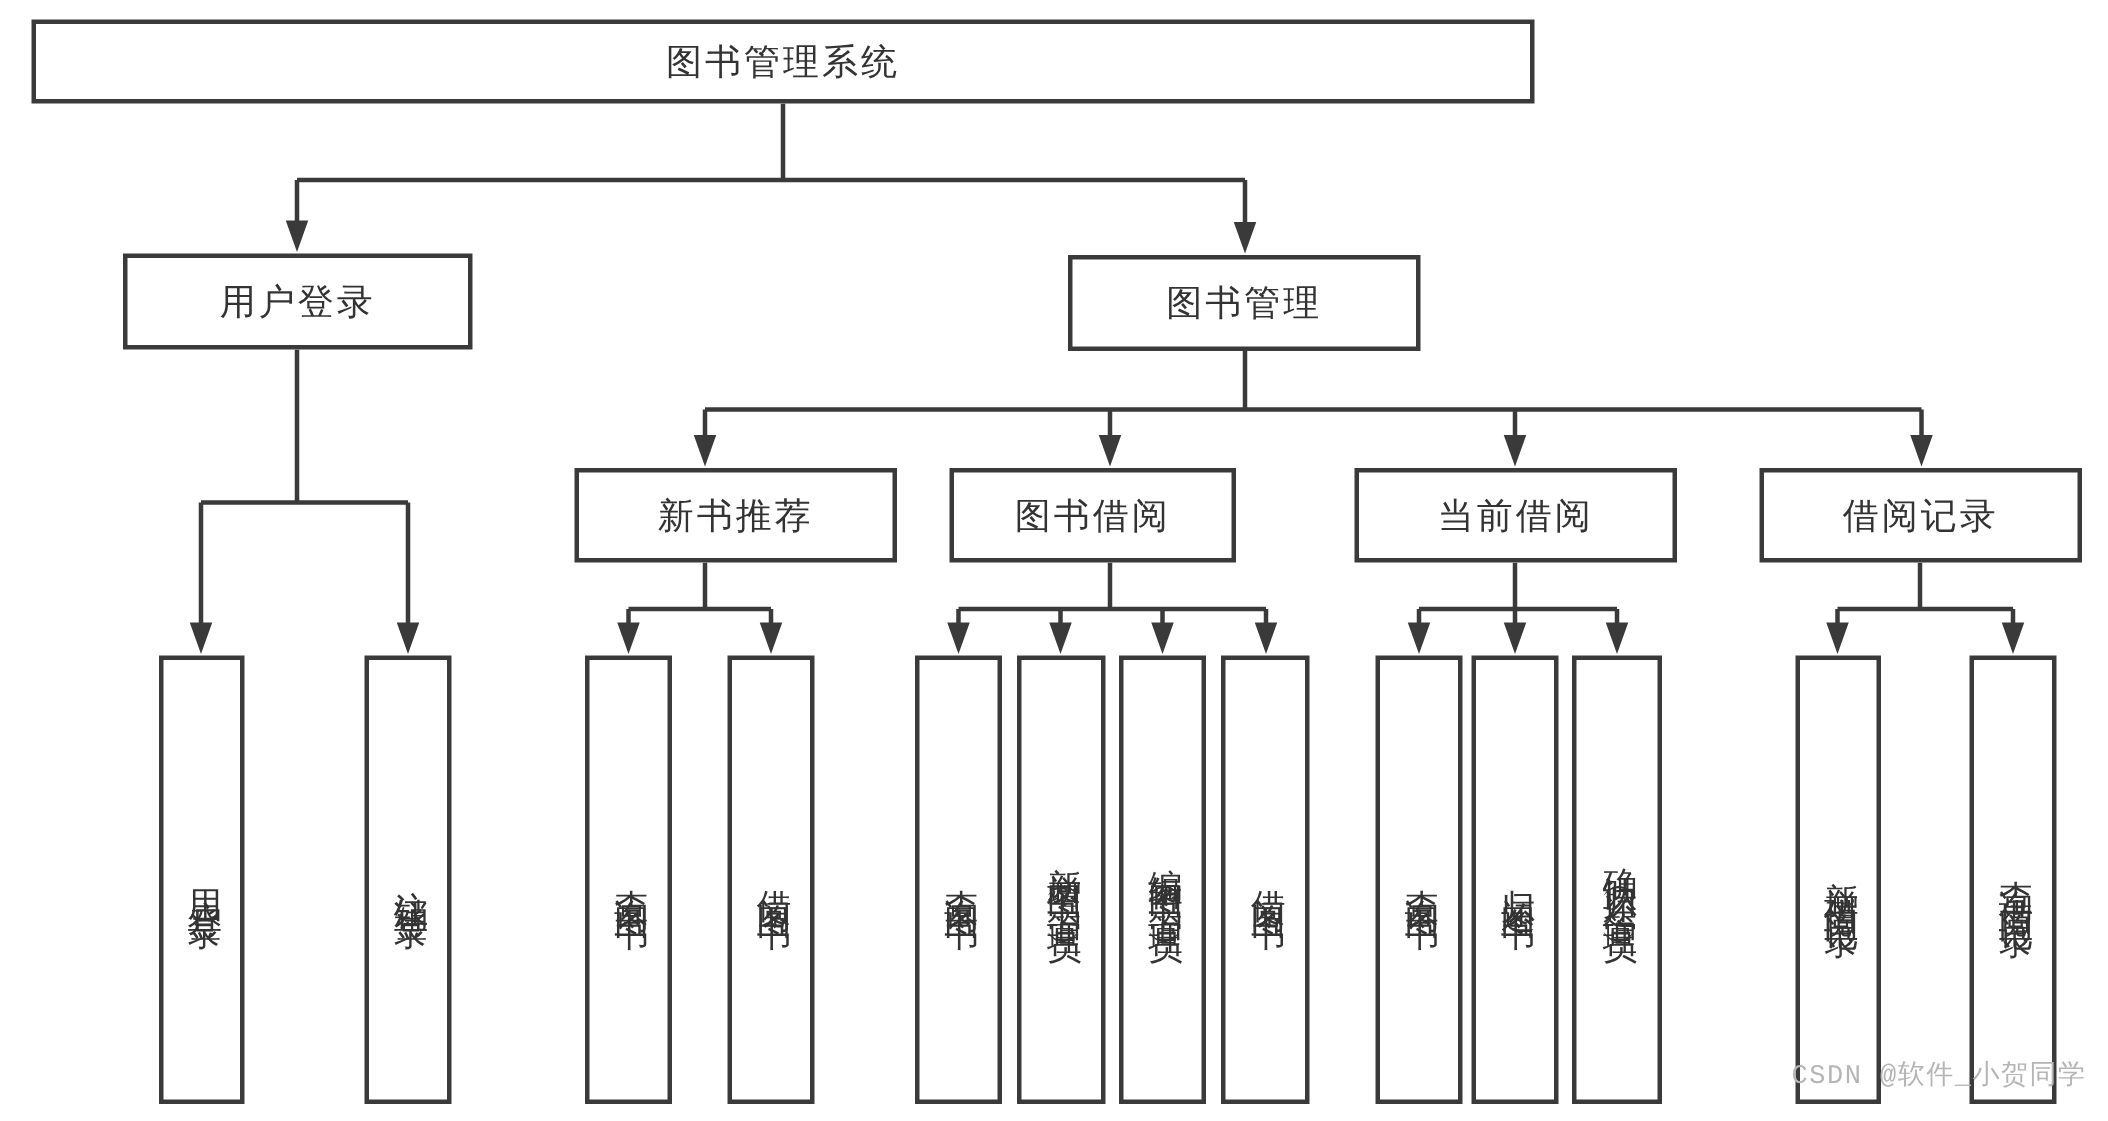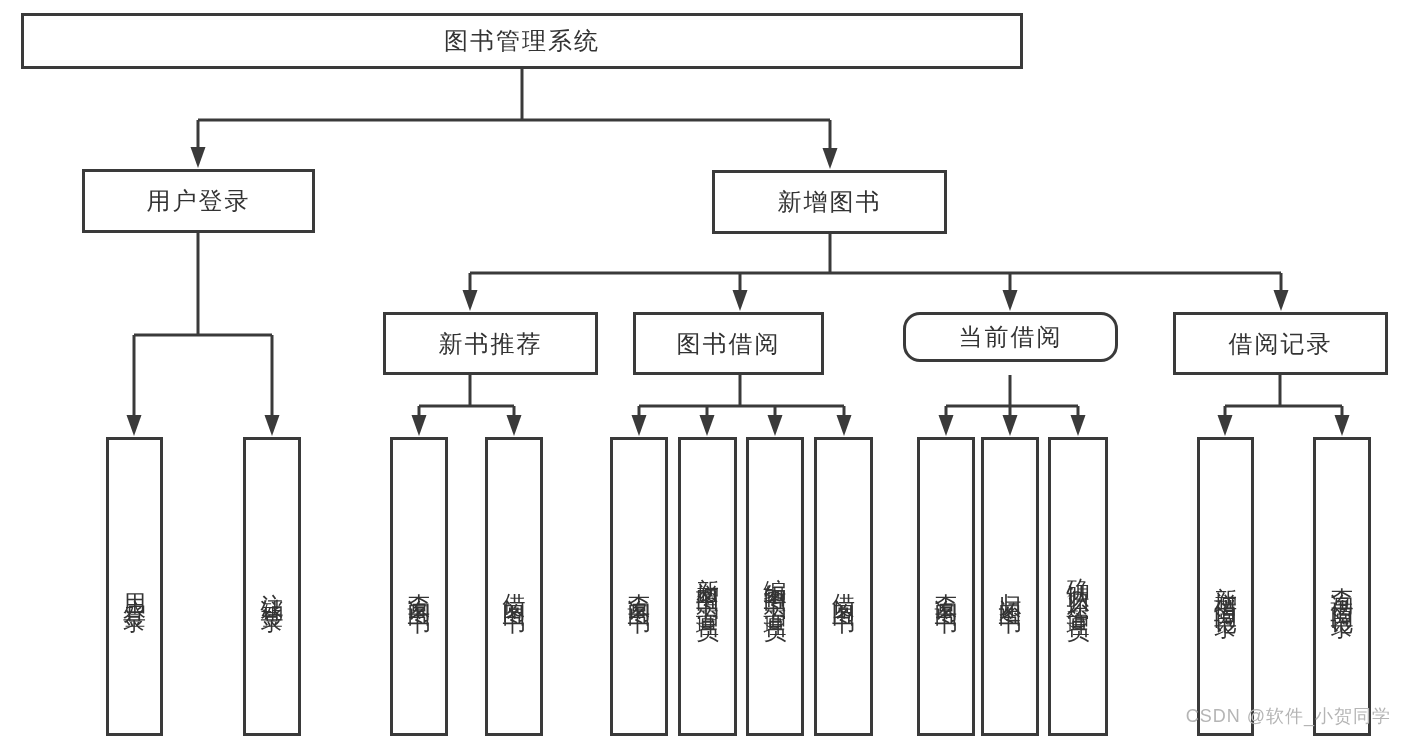--- a/index.html
+++ b/index.html
@@ -7,21 +7,21 @@
     --text:#333333;
     --bg:#ffffff;
     --wm:#b5b5b5;
   }
   html,body{margin:0;padding:0;background:var(--bg);}
   #stage{
     position:relative;
     width:1405px;height:747px;
     background:var(--bg);
     overflow:hidden;
-    font-family:Liberation Sans, sans-serif;
+    font-family:Liberation Mono, monospace;
     color:var(--text);
   }
   #connector-svg{position:absolute;left:0;top:0;width:1405px;height:747px;}
   .box{
     position:absolute;
     box-sizing:border-box;
     border:3px solid var(--line);
     background:#fff;
     display:flex;align-items:center;justify-content:center;
     font-size:24px;
@@ -114,30 +114,30 @@
     </svg>
 
   <div class="box" style="left:21px;top:13px;width:1002px;height:56px;">
     <span>图书管理系统</span>
   </div>
 
   <div class="box" style="left:82px;top:169px;width:233px;height:64px;">
     <span>用户登录</span>
   </div>
   <div class="box" style="left:712px;top:170px;width:235px;height:64px;">
-    <span>新增图书</span>
+    <span>图书管理</span>
   </div>
 
   <div class="box" style="left:363px;top:312px;width:215px;height:63px;margin-left:20px;">
     <span>新书推荐</span>
   </div>
   <div class="box" style="left:633px;top:312px;width:191px;height:63px;">
     <span>图书借阅</span>
   </div>
-  <div class="box" style="left:903px;top:312px;width:215px;height:50px;border-radius:17px;">
+  <div class="box" style="left:903px;top:312px;width:215px;height:63px;">
     <span>当前借阅</span>
   </div>
   <div class="box" style="left:1173px;top:312px;width:215px;height:63px;">
     <span>借阅记录</span>
   </div>
 
   <div class="vbox" style="left:106px;width:57px;">
     <span class="vtext">用户登录</span>
   </div>
   <div class="vbox" style="left:243px;width:58px;">

